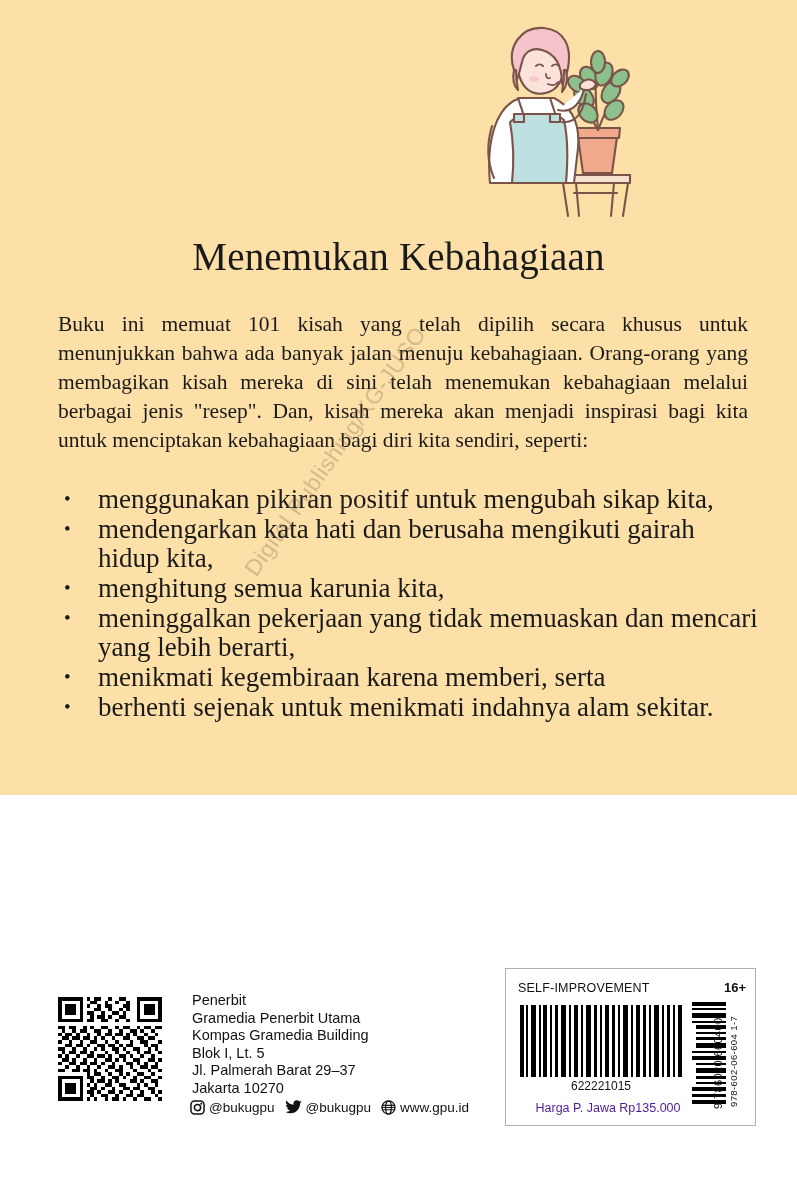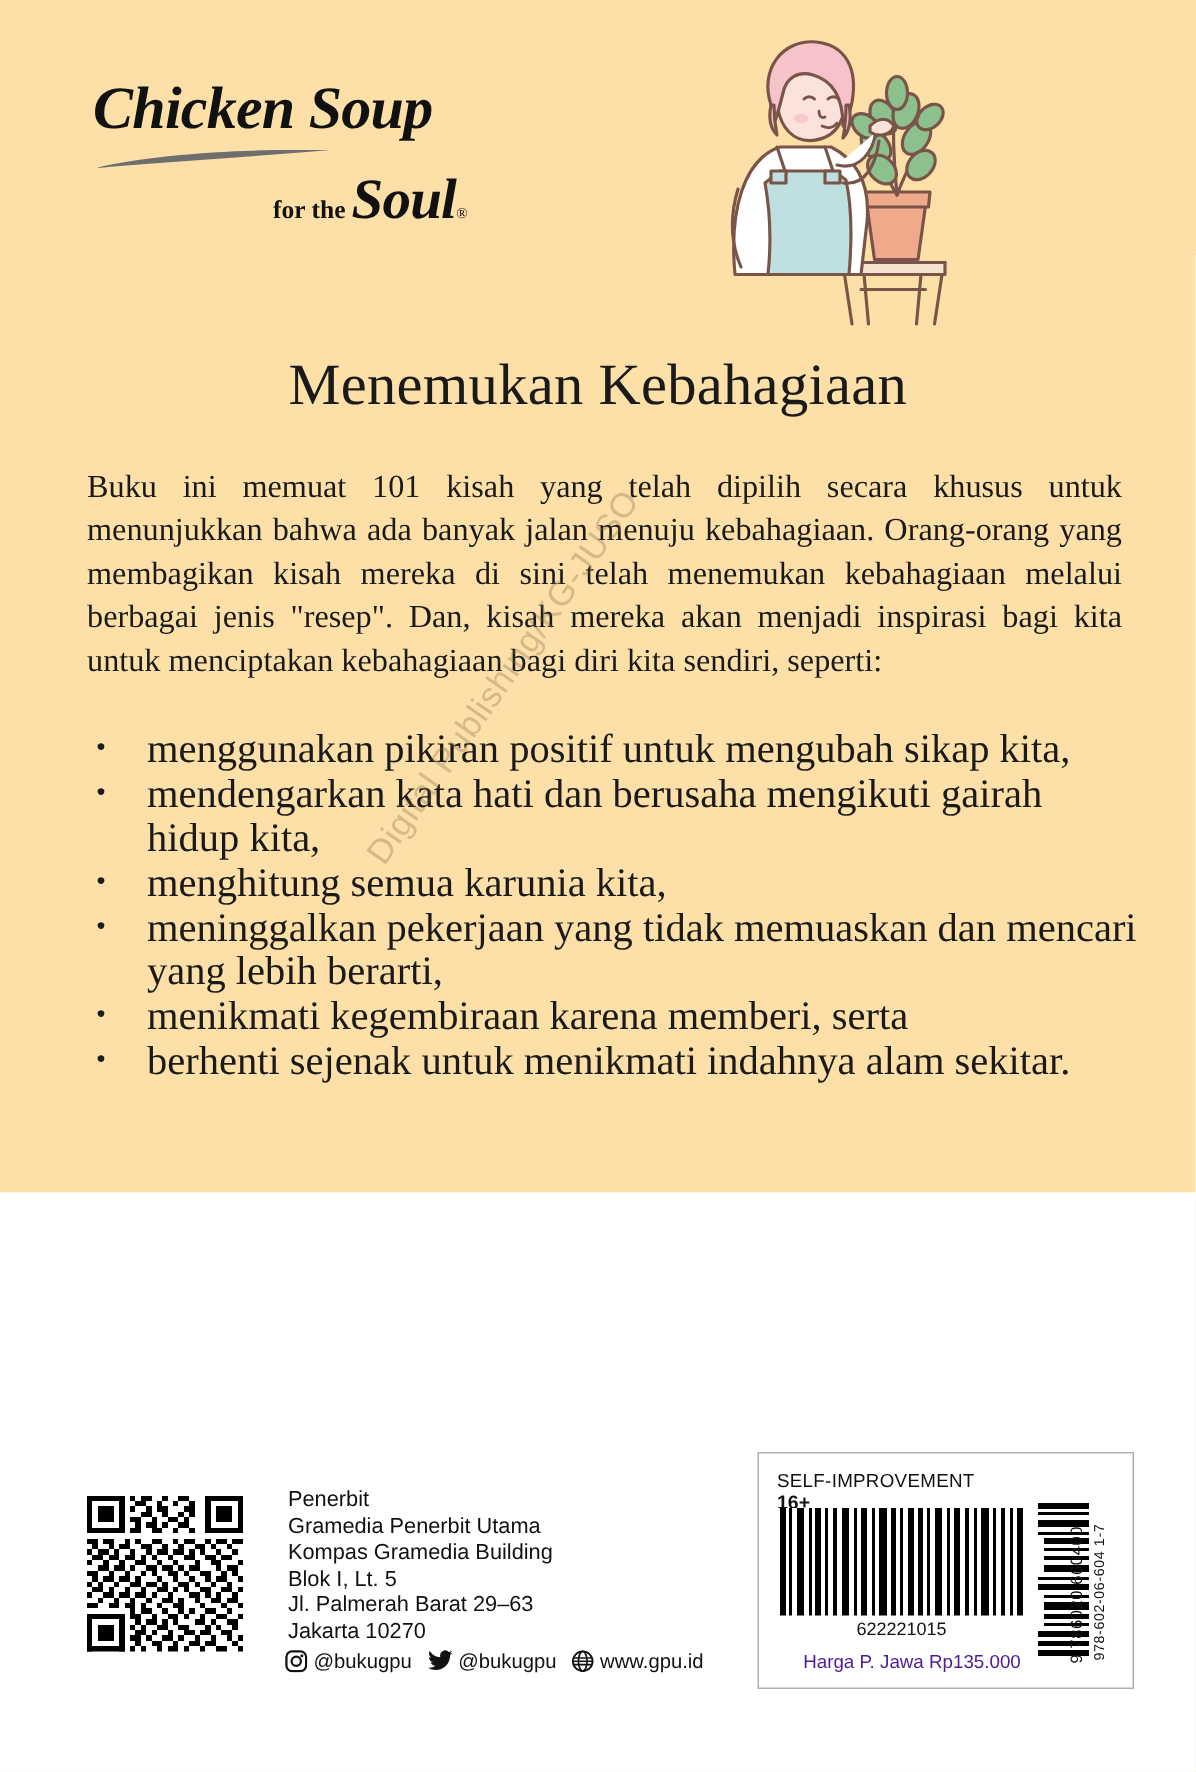--- a/index.html
+++ b/index.html
@@ -198,21 +198,20 @@
     border: 1px solid #b0b0b0;
   }
   .bc-head {
     position: absolute;
     left: 12px; top: 11px;
     width: 228px;
     display: flex;
     justify-content: space-between;
     align-items: baseline;
     font-family: "Liberation Sans", sans-serif;
-    flex-direction: column;
   }
   .bc-cat { font-size: 12.5px; color: #111111; letter-spacing: 0.2px; }
   .bc-age { font-size: 13px; font-weight: bold; color: #111111; }
   .bc-main {
     position: absolute;
     left: 12px; top: 36px;
     width: 166px; height: 72px;
   }
   .bc-num {
     position: absolute;
@@ -264,30 +263,20 @@
     letter-spacing: 0.4px;
   }
 </style>
 </head>
 <body>
 
 <div class="page">
 
   <div class="cream-panel">
 
-    <div class="logo-block">
-      <div class="logo-line1">Chicken Soup</div>
-      <svg class="logo-swoosh" viewBox="0 0 158 13">
-        <path d="M0 12 C40 2 110 -1 156 0 C112 4 46 8 0 12 Z" fill="#6e6e6e"></path>
-      </svg>
-      <div class="logo-line2">
-        <span class="logo-forthe">for the</span>
-        <span class="logo-soul">Soul</span><span class="logo-reg">®</span>
-      </div>
-    </div>
 
     <svg class="illustration" viewBox="0 0 200 200">
       <g fill="none" stroke="#7a5448" stroke-width="2.1" stroke-linecap="round" stroke-linejoin="round">
 
         <g>
           <path d="M99 157 L168 157 L168 165 L99 165 Z" fill="#f4e3cf"></path>
           <path d="M101 165 L106 198 M166 165 L161 198 M114 165 L117 198 M152 165 L149 198" fill="none"></path>
           <path d="M99 157 L168 157"></path>
           <path d="M112 175 L155 175"></path>
         </g>
@@ -589,21 +578,21 @@
         <rect x="24" y="28" width="2" height="1"></rect>
         <rect x="28" y="28" width="1" height="1"></rect>
     </g>
   </svg>
 
   <div class="publisher">
     <div>Penerbit</div>
     <div>Gramedia Penerbit Utama</div>
     <div>Kompas Gramedia Building</div>
     <div>Blok I, Lt. 5</div>
-    <div>Jl. Palmerah Barat 29–63</div>
+    <div>Jl. Palmerah Barat 29–37</div>
     <div>Jakarta 10270</div>
   </div>
 
   <div class="social">
     <svg width="15" height="15" viewBox="0 0 24 24">
       <rect x="1.5" y="1.5" width="21" height="21" rx="6" fill="none" stroke="#111111" stroke-width="2.4"></rect>
       <circle cx="12" cy="12" r="5" fill="none" stroke="#111111" stroke-width="2.4"></circle>
       <circle cx="18" cy="6" r="1.6" fill="#111111"></circle>
     </svg>
     <span class="shandle">@bukugpu</span>

